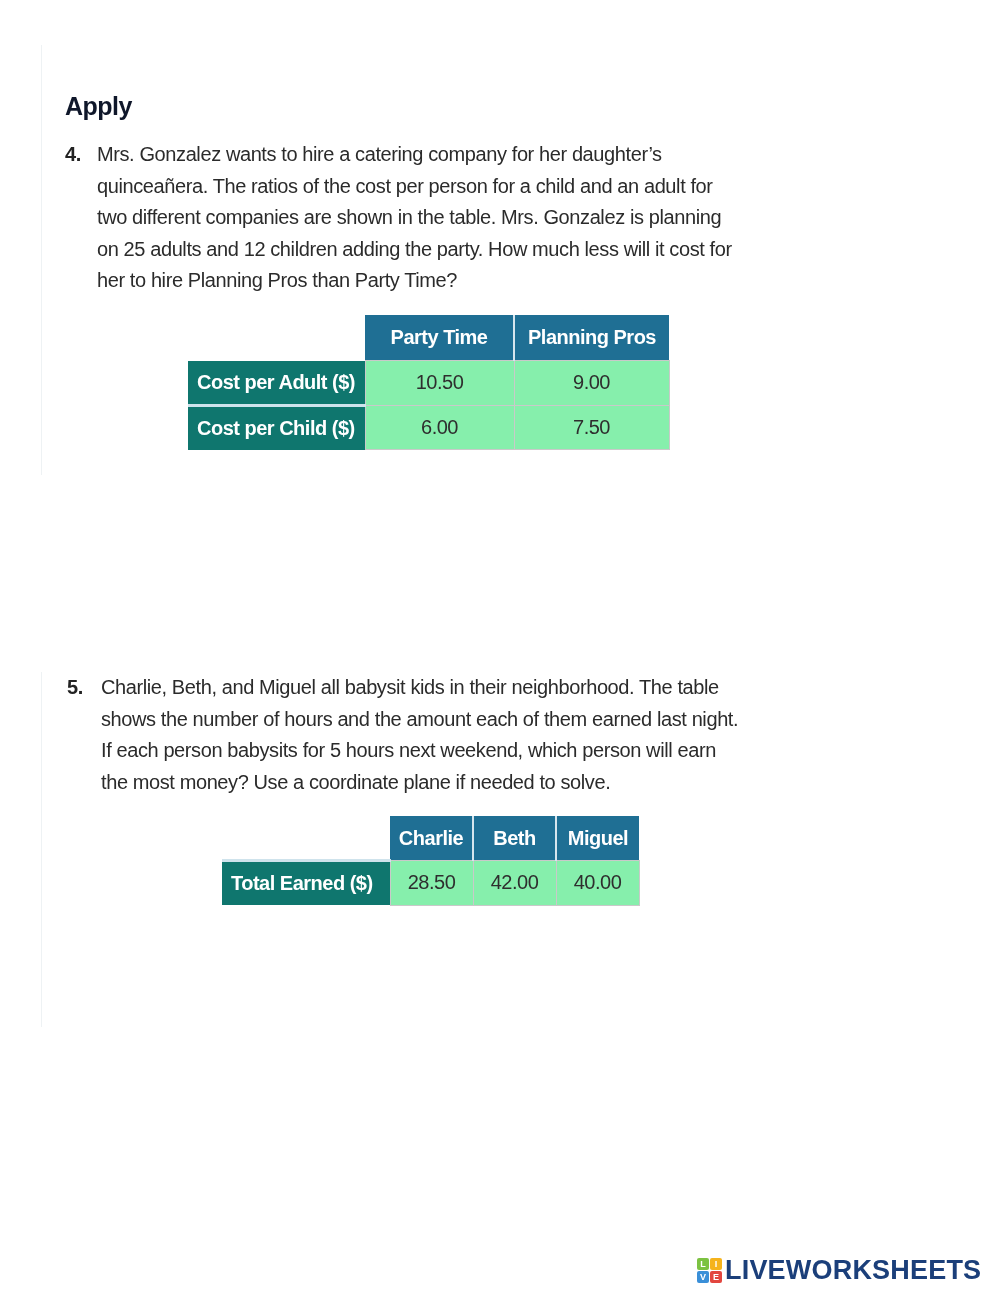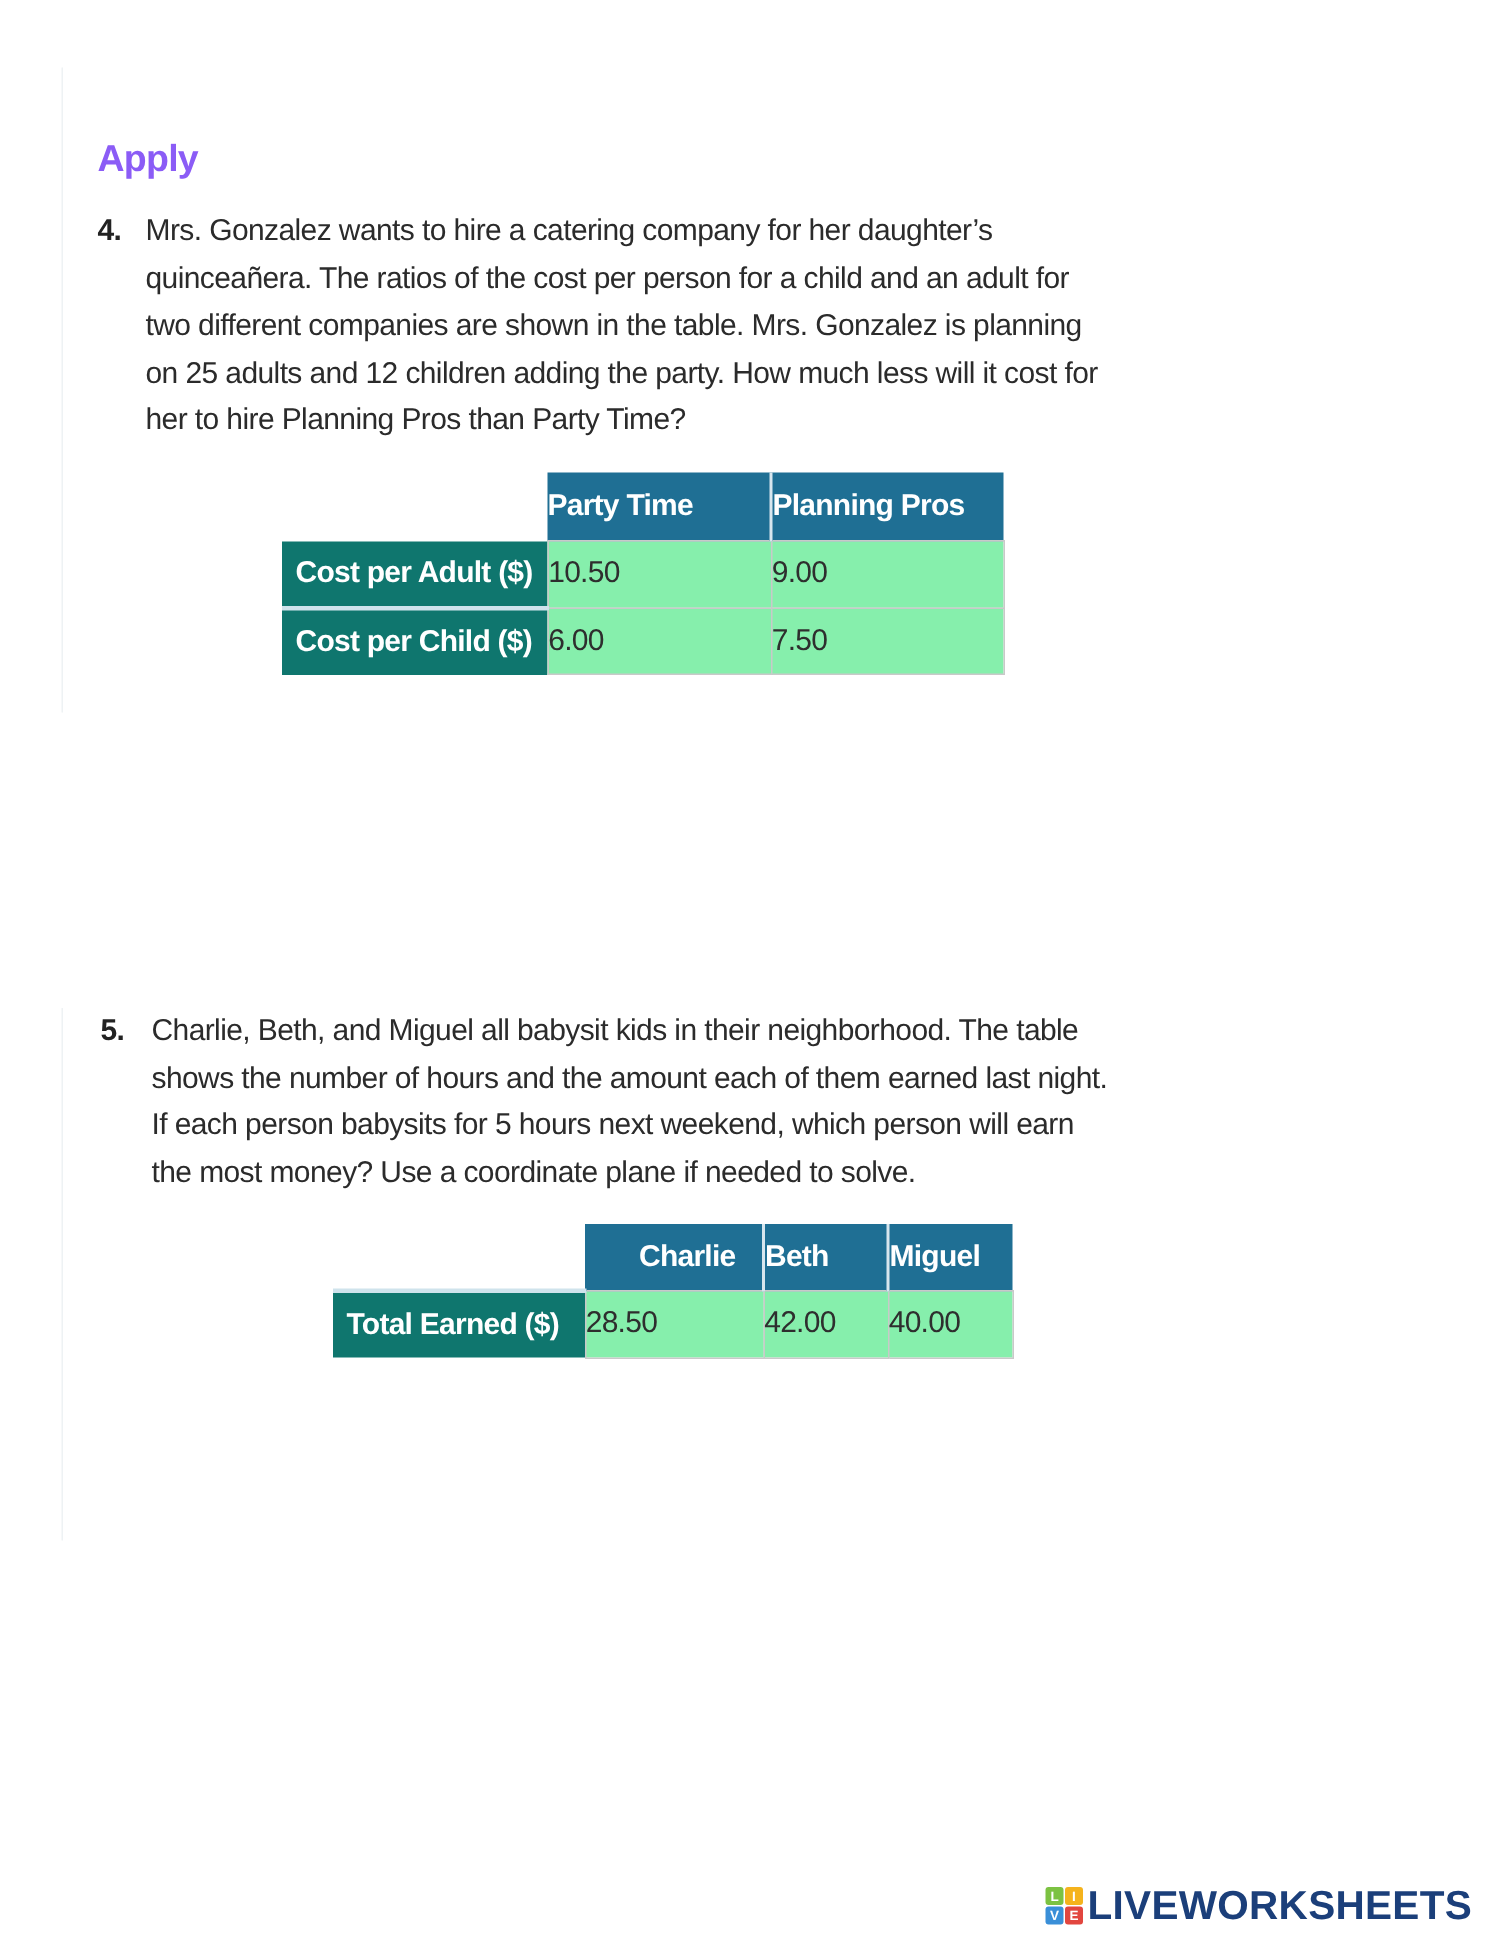--- a/index.html
+++ b/index.html
@@ -7,41 +7,41 @@
       width: 1000px; height: 1291px; position: relative; overflow: hidden;
       background: #ffffff;
       font-family: "Liberation Sans", sans-serif;
       color: #2a2a2a;
     }
     .panel-line {
       position: absolute; left: 41px; width: 1px; background: #eef2f4;
     }
     .heading {
       position: absolute; left: 65px; top: 92px;
-      font-size: 25px; font-weight: bold; color: #8b5cf6;
+      font-size: 25px; font-weight: bold; color: #0f172a;
       letter-spacing: -0.5px;
     }
     .question {
       position: absolute; font-size: 20px; line-height: 31.5px;
       color: #2b2b2b; letter-spacing: -0.4px;
     }
     .question .num {
       position: absolute; font-weight: bold; color: #222;
     }
     .question .line { display: block; white-space: nowrap; }
     #q4 { left: 97px; top: 139px; }
     #q4 .num { left: -32px; top: 0; }
     #q5 { left: 101px; top: 672px; }
     #q5 .num { left: -34px; top: 0; }
 
     table.data {
       position: absolute; border-collapse: collapse;
       font-size: 20px; letter-spacing: -0.5px;
     }
-    table.data th, table.data td { padding: 0; text-align: left; }
+    table.data th, table.data td { padding: 0; text-align: center; }
     table.data th.col {
       background: #1f6f94; color: #fff; font-weight: bold;
       border-left: 2px solid #d7e6ee;
     }
     table.data th.col.first { border-left: none; }
     table.data th.corner { background: transparent; }
     table.data th.row {
       background: #0f766e; color: #fff; font-weight: bold; text-align: left;
       padding-left: 9px;
     }
@@ -53,21 +53,21 @@
     #t1 { left: 188px; top: 315px; }
     #t1 th.corner { width: 177px; }
     #t1 th.col, #t1 td { }
     #t1 .c1 { width: 148px; }
     #t1 .c2 { width: 154px; }
     #t1 thead th { height: 45px; }
     #t1 tbody th, #t1 tbody td { height: 43px; }
 
     #t2 { left: 222px; top: 816px; }
     #t2 th.corner { width: 168px; }
-    #t2 .c1 { width: 82px; padding-left: 36px; }
+    #t2 .c1 { width: 82px; }
     #t2 .c2 { width: 81px; }
     #t2 .c3 { width: 82px; }
     #t2 thead th { height: 43px; }
     #t2 tbody th, #t2 tbody td { height: 43px; }
 
     .logo {
       position: absolute; left: 697px; top: 1256px; height: 28px;
       display: flex; align-items: center;
     }
     .logo-grid {

